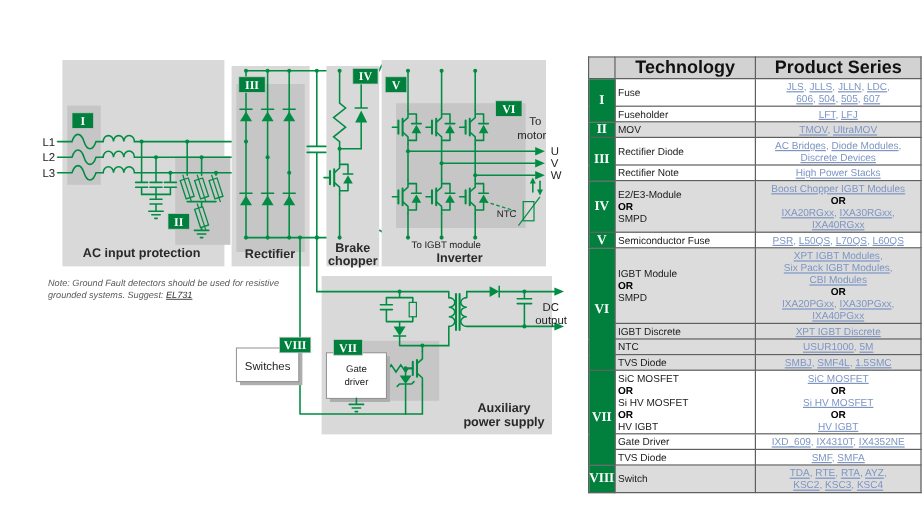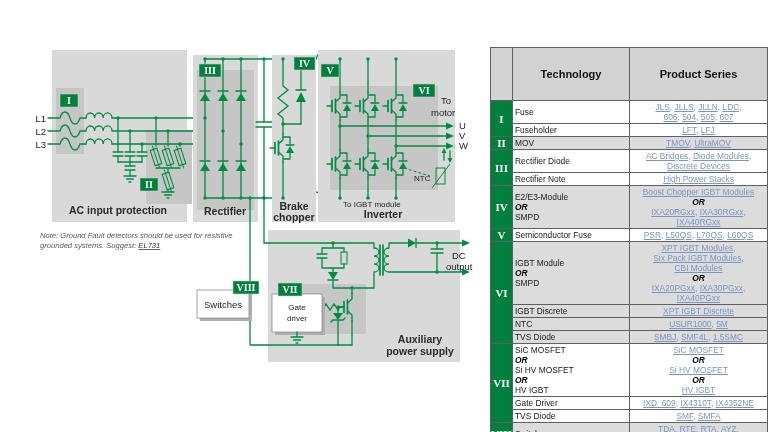--- a/index.html
+++ b/index.html
@@ -28,27 +28,27 @@
   .md{fill:#222;font-size:9.5px}
   .note{fill:#595959;font-size:7.6px;font-style:italic}
   .note-link{fill:#333;text-decoration:underline}
   .whitebox{fill:#fff;stroke:#8c8c8c;stroke-width:0.8}
   .shadow{fill:#aeaeae}
 
   
   #table-wrap{position:absolute;left:490px;top:47px;}
   #lf-table{border-collapse:collapse;table-layout:fixed;width:277px;}
   #lf-table td,#lf-table th{border:1px solid #5f5f5f;vertical-align:middle;padding:0;}
-  #lf-table th{background:#d2d2d2;font-size:11px;color:#111;padding:20px 0;}
+  #lf-table th{background:#d2d2d2;font-size:15px;color:#111;padding:0 0;}
   #lf-table .numeral{background:var(--ag) !important;color:#fff;text-align:center;
     font-family:"Liberation Serif",serif;font-weight:bold;font-size:11px;}
   #lf-table .tech{font-size:8.4px;text-align:left;color:#1a1a1a;line-height:10px;padding:1px 2px;}
   #lf-table .prod{font-size:8.4px;text-align:center;color:var(--lb);line-height:10px;padding:1px 2px;}
   #lf-table tr.shade td{background:#dcdcdc;}
-  #lf-table .or{color:#000;font-weight:bold;font-style:italic;}
+  #lf-table .or{color:#000;font-weight:bold;}
   #lf-table .link{text-decoration:underline;cursor:pointer;text-align:right;}
 </style>
 </head>
 <body>
 
 <div id="stage">
 
 <svg width="490" height="432" viewBox="0 0 490 432">
   <defs>
     <g id="igbt">

